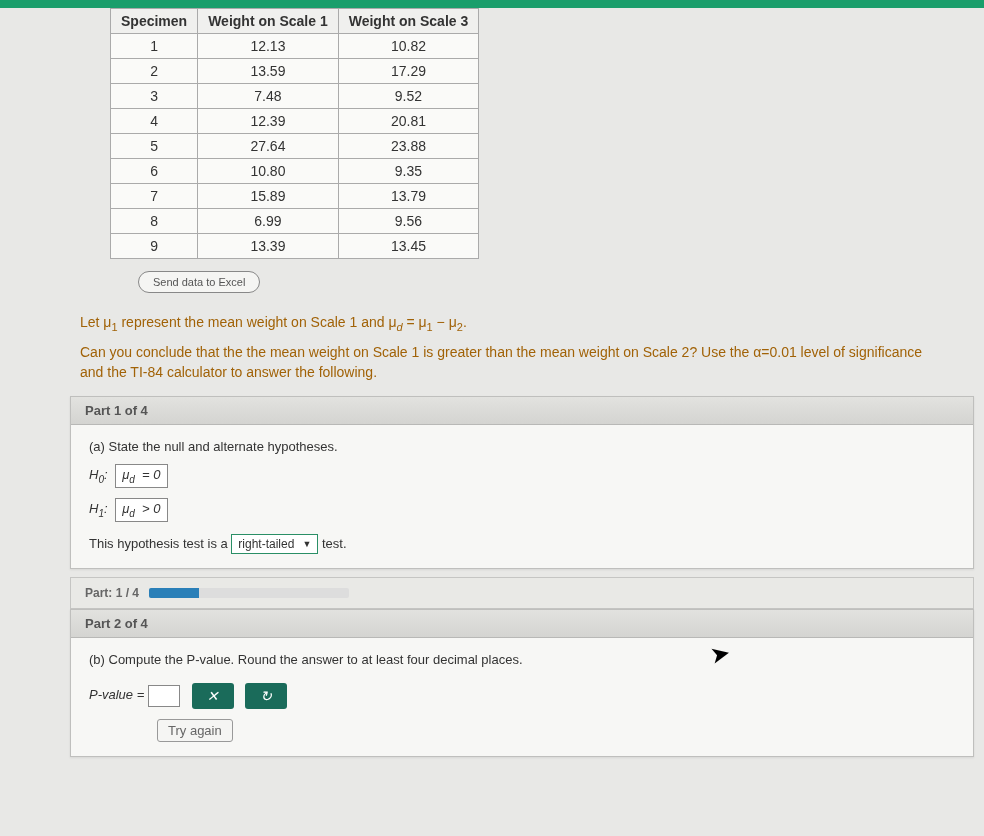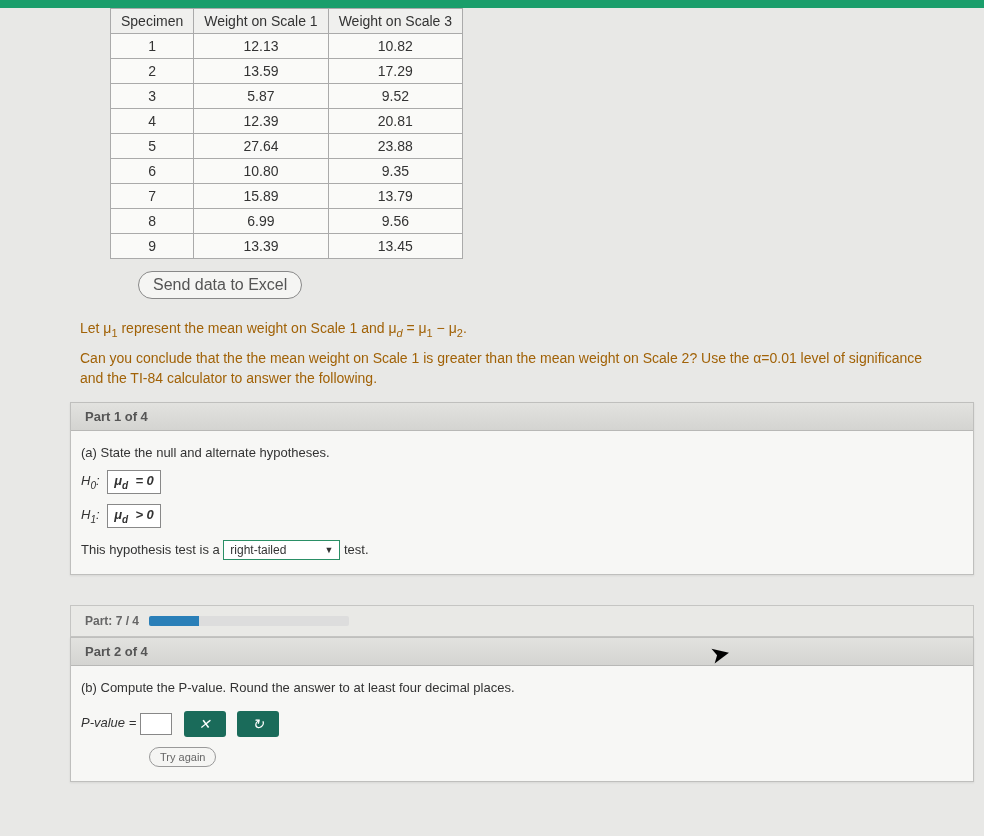--- a/index.html
+++ b/index.html
@@ -21,80 +21,78 @@
   margin-top: 0;
 }
 table.data-table th, table.data-table td {
   border: 1px solid #aaa;
   padding: 4px 10px;
   text-align: center;
   font-size: 14px;
   color: #333;
 }
 table.data-table th {
-  font-weight: normal;
+  font-weight: bold;
   background: #f0f0ee;
 }
 table.data-table td { background: #fafaf8; min-width: 60px; }
 
 .excel-btn {
   display: inline-block;
   margin: 12px 0 12px 28px;
   padding: 4px 14px;
   border: 1px solid #888;
   border-radius: 14px;
-  font-size: 16px;
+  font-size: 11px;
   background: #f5f5f3;
   color: #555;
   cursor: pointer;
 }
 
 .instructions { margin: 8px 0 6px -30px; font-size: 14px; line-height: 1.4; color: #a16207; }
 .instructions .sub { font-size: 11px; vertical-align: sub; }
 .instructions .ital { font-style: italic; }
 
 .panel {
   background: #f7f7f5;
   border: 1px solid #bfbfbd;
-  margin: 14px -40px 30px -40px;
+  margin: 14px -40px 8px -40px;
   box-shadow: 0 1px 2px rgba(0,0,0,0.08);
 }
 .panel-header {
   background: linear-gradient(#e2e2df, #d4d4d1);
   border-bottom: 1px solid #b8b8b6;
   padding: 6px 14px;
   font-weight: bold;
   font-size: 13px;
   color: #555;
 }
-.panel-body { padding: 14px 10px; font-size: 13px; color: #333; }
+.panel-body { padding: 14px 18px; font-size: 13px; color: #333; }
 
 .hyp-row { margin: 10px 0; font-style: italic; }
 .hyp-box {
   display: inline-block;
   border: 1px solid #888;
   background: #fff;
   padding: 2px 6px;
   font-style: italic;
   font-size: 13px;
   margin-left: 4px;
-  font-weight: bold;
 }
 .sub { font-size: 10px; vertical-align: sub; }
 
 .tail-row { margin-top: 12px; }
 .select-box {
   display: inline-flex;
   align-items: center;
   border: 1px solid #2a8f66;
   background: #fff;
   padding: 2px 6px;
   font-size: 12px;
   color: #333;
-  gap: 30px;
 }
 .select-box .caret { font-size: 9px; margin-left: 8px; color: #333; }
 
 .progress-bar-row {
   display: flex; align-items: center; gap: 10px;
   padding: 8px 14px; background: #e9e9e6; border: 1px solid #c5c5c3;
   font-size: 12px; font-weight: bold; color: #666;
   margin: 0 -40px;
 }
 .prog-track { flex: 0 0 200px; height: 10px; background: #ddd; border-radius: 2px; overflow: hidden; }
@@ -113,23 +111,23 @@
   background: #1a6b5a; color: #fff;
   border-radius: 3px; margin-left: 8px;
   font-size: 14px; cursor: pointer;
   vertical-align: middle;
 }
 .try-again {
   display: inline-block;
   margin-top: 10px; margin-left: 68px;
   padding: 3px 10px;
   border: 1px solid #999;
-  border-radius: 10px;
+  border-radius: 3px;
   background: #f5f5f3;
-  font-size: 11px;
+  font-size: 13px;
   color: #666;
   cursor: pointer;
 }
 
 .cursor-arrow {
   position: absolute;
   top: 640px; left: 710px;
   font-size: 24px; color: #000;
   transform: rotate(-12deg);
 }
@@ -155,21 +153,21 @@
           <td>12.13</td>
           <td>10.82</td>
         </tr>
         <tr>
           <td>2</td>
           <td>13.59</td>
           <td>17.29</td>
         </tr>
         <tr>
           <td>3</td>
-          <td>5.87</td>
+          <td>7.48</td>
           <td>9.52</td>
         </tr>
         <tr>
           <td>4</td>
           <td>12.39</td>
           <td>20.81</td>
         </tr>
         <tr>
           <td>5</td>
           <td>27.64</td>
@@ -227,21 +225,21 @@
           <span>right-tailed</span>
           <span class="caret">▼</span>
         </span>
         <span> test.</span>
       </div>
     </div>
   </div>
 
   
   <div class="progress-bar-row">
-    <span>Part: 7 / 4</span>
+    <span>Part: 1 / 4</span>
     <div class="prog-track">
       <div class="prog-fill"></div>
     </div>
   </div>
 
   
   <div class="panel" style="margin-top:0;">
     <div class="panel-header">Part 2 of 4</div>
     <div class="panel-body">
       <div>(b) Compute the P-value. Round the answer to at least four decimal places.</div>

